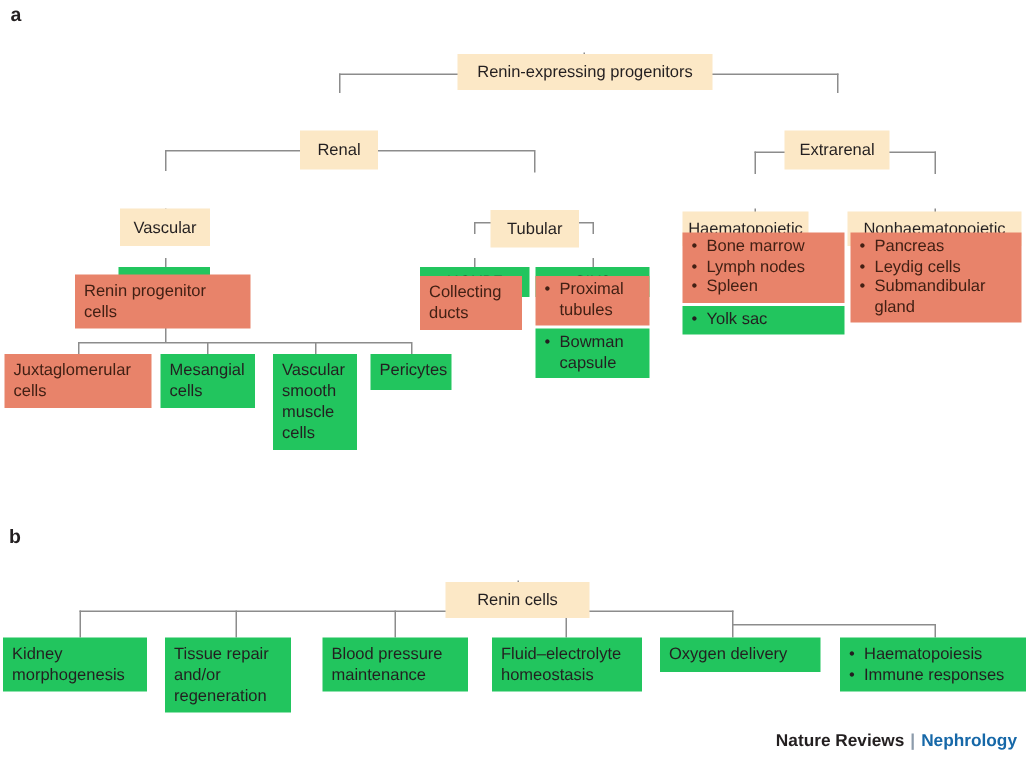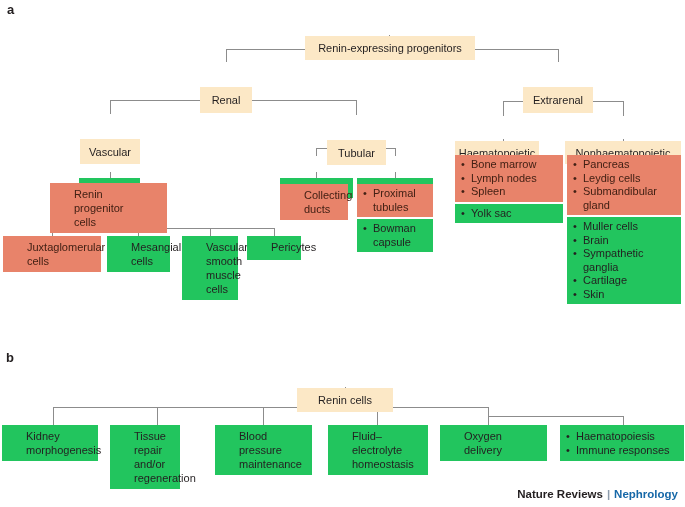--- a/index.html
+++ b/index.html
@@ -4,21 +4,21 @@
 <style>
   html,body{margin:0;padding:0;background:#fff;}
   .fig{position:relative;width:685px;height:507px;background:#ffffff;overflow:hidden;
        font-family:"Liberation Sans","DejaVu Sans",sans-serif;color:#231f20;font-size:11px;}
   .panel-label{position:absolute;font-weight:bold;font-size:13px;color:#231f20;}
   .box{position:absolute;box-sizing:border-box;}
   .cream{background:#fce8c6;}
   .gray{background:#22c55e;}
   .salmon{background:#e8836a;color:#422014;}
   .c{display:flex;align-items:center;justify-content:center;text-align:center;padding:0 4px;margin-top:25px;}
-  .plain{padding:4px 24px;line-height:14px;}
+  .plain{padding:4px 6px;line-height:14px;}
   ul.bullets{margin:0;padding:3px 6px;list-style:none;box-sizing:border-box;width:100%;}
   ul.bullets li{position:relative;padding-left:10px;line-height:13.5px;}
   ul.bullets li::before{content:"\2022";position:absolute;left:0;top:0;}
   .col{position:absolute;display:flex;flex-direction:column;gap:2px;}
   .col ul.bullets{position:static;}
   .vl{position:absolute;width:1px;background:#8c8c8c;display:block;}
   .hl{position:absolute;height:1px;background:#8c8c8c;display:block;}
   .footer{position:absolute;right:7px;top:488px;font-size:11.5px;font-weight:bold;white-space:nowrap;}
   .footer .pipe{color:#8c9bab;margin:0 4px;}
   .footer .journal{color:#1668a8;}
@@ -102,43 +102,36 @@
       <li>Yolk sac</li>
     </ul>
   </div>
 
   <div class="col" style="left:567px;top:155px;width:114px">
     <ul class="box salmon bullets">
       <li>Pancreas</li>
       <li>Leydig cells</li>
       <li>Submandibular gland</li>
     </ul>
-    <ul class="box gray bullets">
-      <li>Muller cells</li>
-      <li>Brain</li>
-      <li>Sympathetic ganglia</li>
-      <li>Cartilage</li>
-      <li>Skin</li>
-    </ul>
   </div>
 
   <i class="vl" style="left:345px;top:387px;height:20px"></i>
   <i class="hl" style="left:53px;top:407px;width:436px"></i>
   <i class="vl" style="left:53px;top:407px;height:18px"></i>
   <i class="vl" style="left:157px;top:407px;height:18px"></i>
   <i class="vl" style="left:263px;top:407px;height:18px"></i>
   <i class="vl" style="left:377px;top:407px;height:18px"></i>
   <i class="vl" style="left:488px;top:407px;height:18px"></i>
   <i class="hl" style="left:488px;top:416px;width:136px"></i>
   <i class="vl" style="left:623px;top:416px;height:9px"></i>
 
   <div class="box cream c" style="left:297px;top:363px;width:96px;height:24px">Renin cells</div>
 
   <div class="box gray plain" style="left:2px;top:425px;width:96px;min-height:34px">Kidney morphogenesis</div>
-  <div class="box gray plain" style="left:110px;top:425px;width:70px;min-height:48px">Tissue repair and/or regeneration</div>
+  <div class="box gray plain" style="left:110px;top:425px;width:84px;min-height:48px">Tissue repair and/or regeneration</div>
   <div class="box gray plain" style="left:328px;top:425px;width:100px;min-height:35px">Fluid–electrolyte homeostasis</div>
   <div class="box gray plain" style="left:215px;top:425px;width:97px;min-height:34px">Blood pressure maintenance</div>
   <div class="box gray plain" style="left:440px;top:425px;width:107px;min-height:23px">Oxygen delivery</div>
 
   <ul class="box gray bullets" style="left:560px;top:425px;width:124px;min-height:36px;padding-top:5px">
     <li>Haematopoiesis</li>
     <li>Immune responses</li>
   </ul>
 
   <div class="footer">

